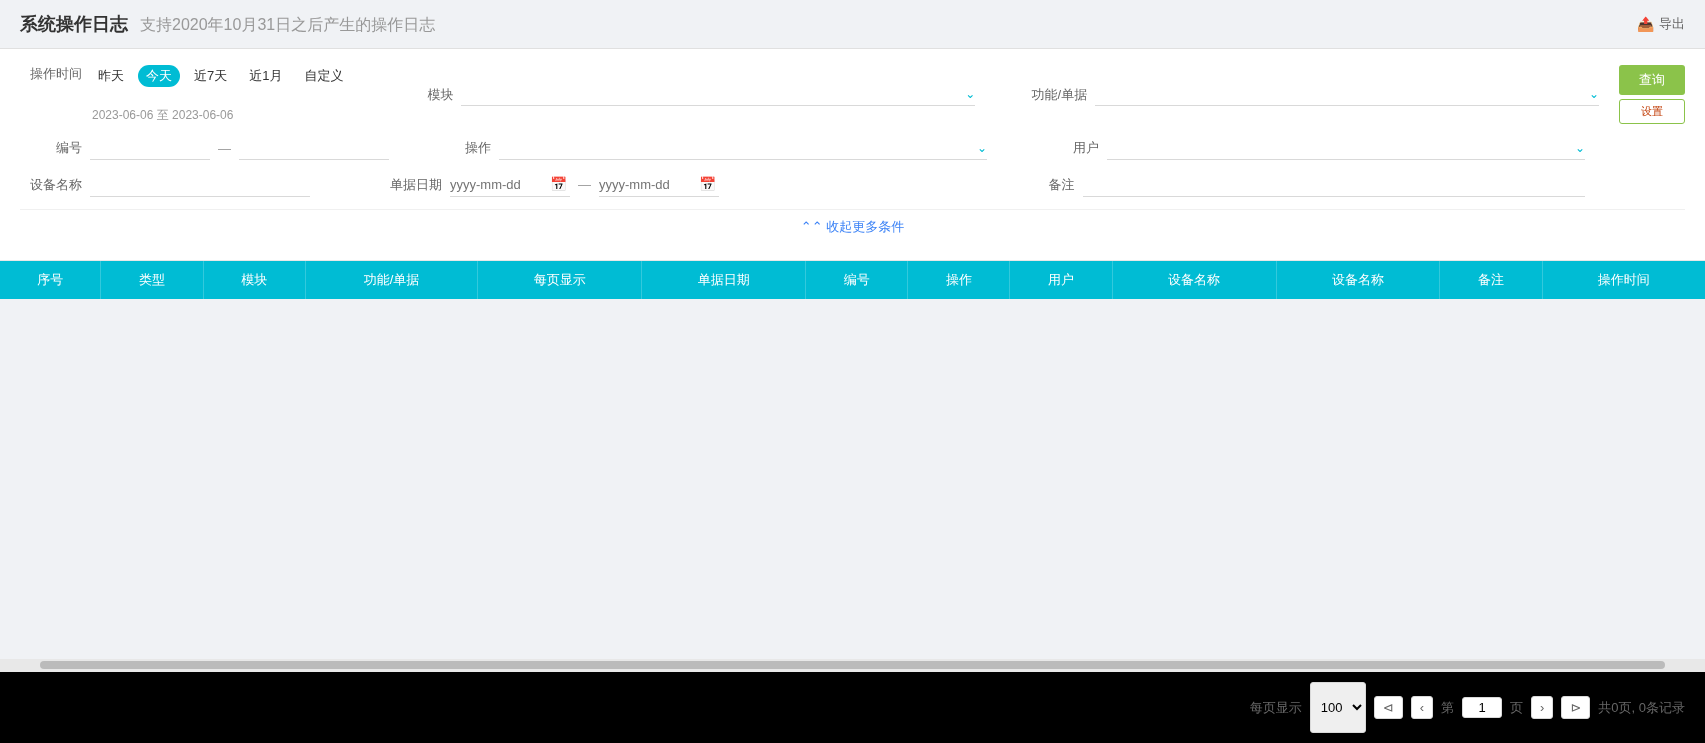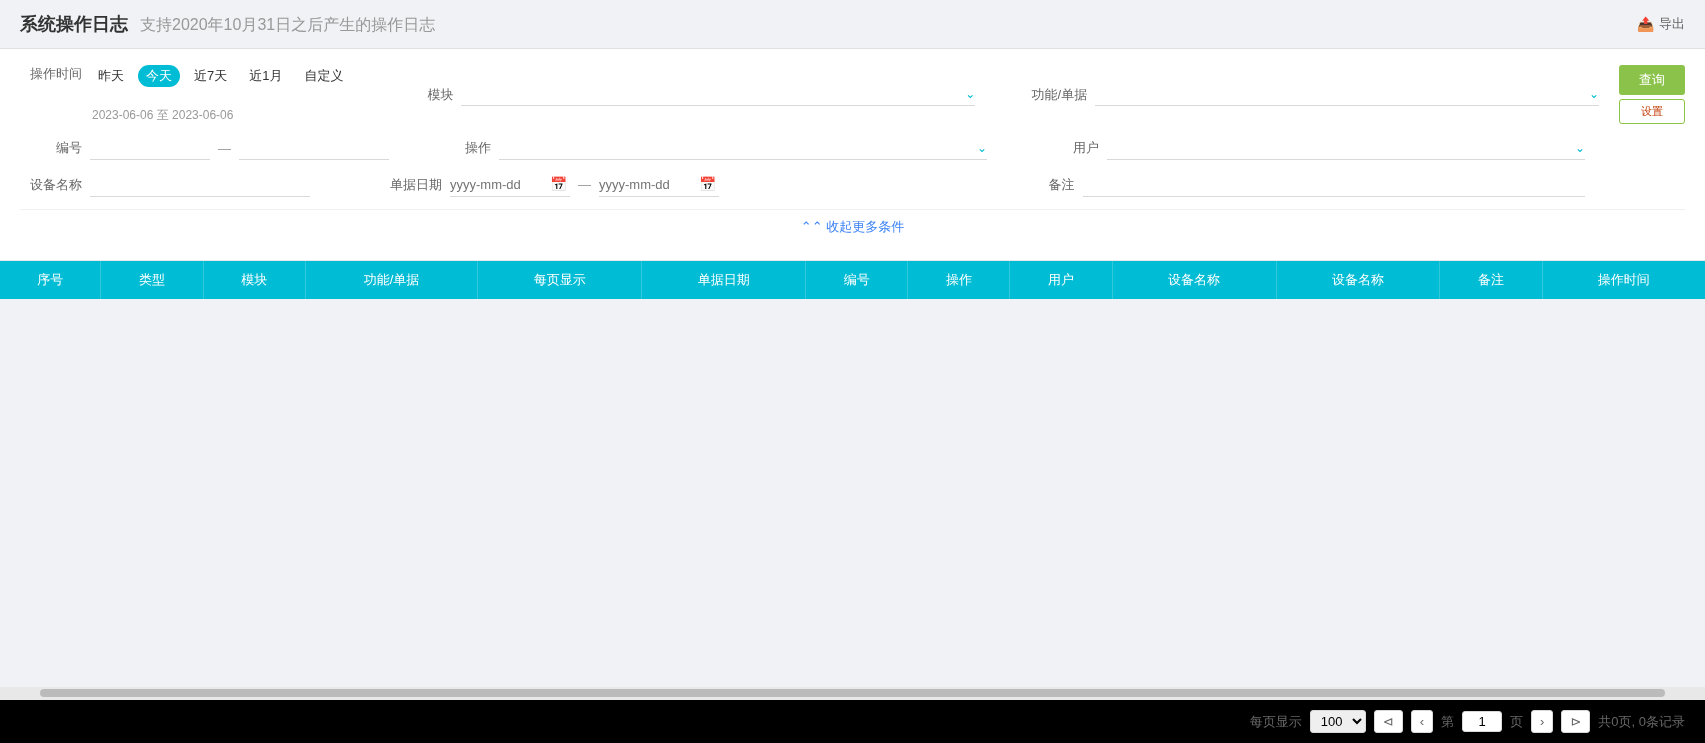--- a/index.html
+++ b/index.html
@@ -96,21 +96,21 @@
       height: 8px; margin: 2px 40px; background: #bbb; border-radius: 4px;
     }
 
     
     .pagination {
       display: flex; align-items: center; justify-content: flex-end;
       padding: 10px 20px; background: #000000; border-top: 1px solid #e8e8e8; gap: 8px;
       font-size: 13px; color: #666;
     }
     .page-size-select {
-      border: 1px solid #d9d9d9; border-radius: 3px; padding: 2px 6px;
+      border: 1px solid #d9d9d9; border-radius: 3px; padding: 16px 6px;
       font-size: 13px; cursor: pointer;
     }
     .page-btn {
       border: 1px solid #d9d9d9; background: #fff; padding: 3px 8px;
       cursor: pointer; border-radius: 3px; color: #666; font-size: 13px;
     }
     .page-btn:disabled { color: #ccc; cursor: default; }
     .page-num-input {
       border: 1px solid #d9d9d9; border-radius: 3px; padding: 2px 6px;
       width: 40px; text-align: center; font-size: 13px;

